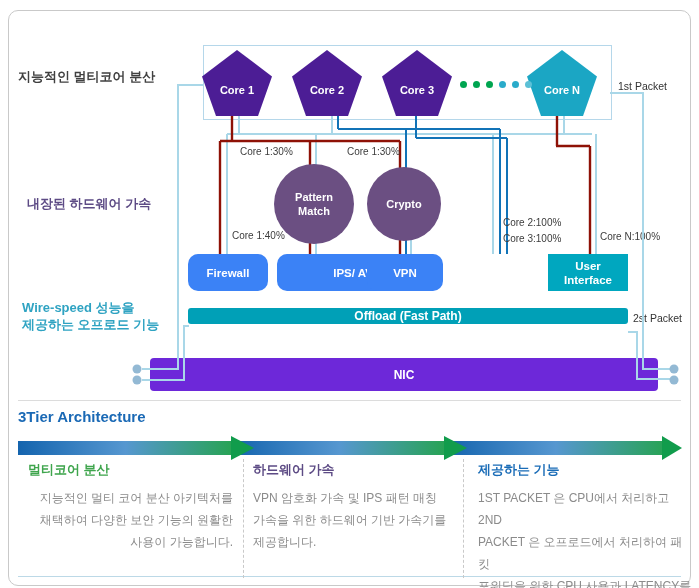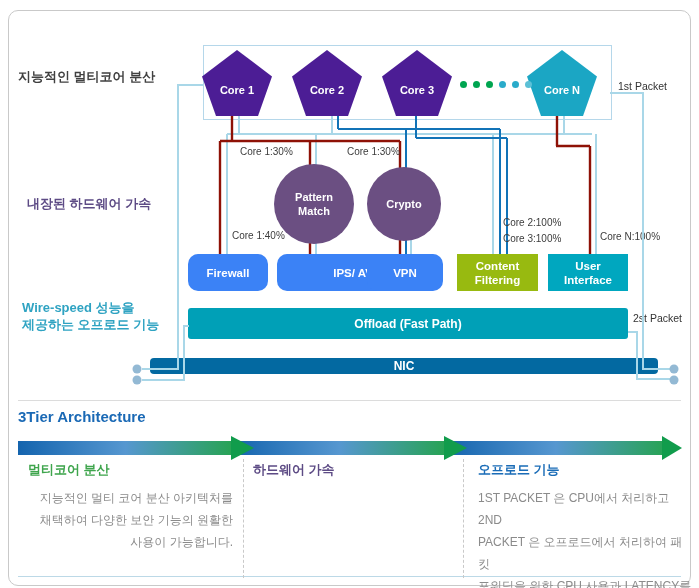--- a/index.html
+++ b/index.html
@@ -26,22 +26,22 @@
   .circle{border-radius:50%;background:#6b4f82;z-index:3;display:flex;align-items:center;justify-content:center;
           color:#fff;font-weight:bold;font-size:11px;text-align:center;white-space:pre-line;line-height:14px;}
   #pm-circle{left:274px;top:164px;width:80px;height:80px;}
   #crypto-circle{left:367px;top:167px;width:74px;height:74px;}
   .module{top:254px;height:37px;z-index:3;display:flex;align-items:center;justify-content:center;
           color:#fff;font-weight:bold;font-size:11.5px;text-align:center;white-space:pre-line;line-height:14px;}
   .mod-blue{background:#3b82f6;border-radius:10px;}
   .mod-lime{background:#98ba10;}
   .mod-teal{background:#00a7bf;}
   .bar{z-index:3;display:flex;align-items:center;justify-content:center;color:#fff;font-weight:bold;font-size:12px;}
-  #offload-bar{left:188px;top:308px;width:440px;height:31px;background:#00a0b7;border-radius:3px;}
-  #nic-bar{left:150px;top:358px;width:508px;height:16px;background:#0369a1;border-radius:4px;}
+  #offload-bar{left:188px;top:308px;width:440px;height:16px;background:#00a0b7;border-radius:3px;}
+  #nic-bar{left:150px;top:358px;width:508px;height:33px;background:#6d28d9;border-radius:4px;}
   #sep-top{left:18px;top:400px;width:663px;height:1px;background:#dcdcdc;z-index:1;}
   #sep-bottom{left:18px;top:576px;width:663px;height:1px;background:#bcd9e7;z-index:1;}
   #tier-title{left:18px;top:408px;font-size:15px;font-weight:bold;color:#1a69b5;z-index:4;}
   #arrow-svg{left:18px;top:436px;z-index:3;}
   .col-heading{top:461px;font-size:13px;font-weight:bold;z-index:4;}
   .col-body{top:487px;font-size:12px;color:#8b8b8b;line-height:22px;white-space:pre-line;z-index:4;}
   .vdash{top:459px;height:119px;width:0;border-left:1px dashed #c9c9c9;z-index:1;}
 </style>
 </head>
 <body>
@@ -111,22 +111,20 @@
   <div class="abs note" style="left:240px;top:146px;">Core 1:30%</div>
   <div class="abs note" style="left:347px;top:146px;">Core 1:30%</div>
   <div class="abs note" style="left:232px;top:230px;">Core 1:40%</div>
   <div class="abs note" style="left:503px;top:217px;">Core 2:100%</div>
   <div class="abs note" style="left:503px;top:233px;">Core 3:100%</div>
   <div class="abs note" style="left:600px;top:231px;">Core N:100%</div>
 
   <div class="abs module mod-blue" style="left:188px;width:80px;">Firewall</div>
   <div class="abs module mod-blue" style="left:277px;width:80px;padding-left:36px;">IPS/ AV</div>
   <div class="abs module mod-blue" style="left:367px;width:76px;">VPN</div>
-  <div class="abs module mod-lime" style="left:457px;width:81px;">Content
-Filtering</div>
   <div class="abs module mod-teal" style="left:548px;width:80px;">User
 Interface</div>
 
   <div id="offload-bar" class="abs bar">Offload (Fast Path)</div>
   <div id="nic-bar" class="abs bar">NIC</div>
 
   <svg class="abs ports" width="699" height="400">
     <g stroke="#a9d7e8" stroke-width="2" fill="none">
       <path d="M203,85 H178 V369 H142"></path>
       <path d="M189,326 H184 V380 H142"></path>
@@ -160,22 +158,25 @@
     <polygon points="213,0 236,12 213,24" fill="#119c4c"></polygon>
     <polygon points="426,0 449,12 426,24" fill="#119c4c"></polygon>
     <polygon points="644,0 664,12 644,24" fill="#119c4c"></polygon>
   </svg>
 
   <div class="abs vdash" style="left:243px;"></div>
   <div class="abs vdash" style="left:463px;"></div>
 
   <div class="abs col-heading lbl-green" style="left:28px;color:#3fa54d;">멀티코어 분산</div>
   <div class="abs col-heading" style="left:253px;color:#5d4b85;">하드웨어 가속</div>
-  <div class="abs col-heading" style="left:478px;color:#1a6cb7;">오프로드 기능</div>
+  <div class="abs col-heading" style="left:478px;color:#1a6cb7;">제공하는 기능</div>
 
   <div class="abs col-body" style="left:18px;width:215px;text-align:right;">지능적인 멀티 코어 분산 아키텍처를
 채택하여 다양한 보안 기능의 원활한
 사용이 가능합니다.</div>
+  <div class="abs col-body" style="left:253px;width:205px;">VPN 암호화 가속 및 IPS 패턴 매칭
+가속을 위한 하드웨어 기반 가속기를
+제공합니다.</div>
   <div class="abs col-body" style="left:478px;width:215px;">1ST PACKET 은 CPU에서 처리하고 2ND
 PACKET 은 오프로드에서 처리하여 패킷
 포워딩을 위한 CPU 사용과 LATENCY를
 최소화하고 높은 처리 성능을</div>
 </div>
 
 </body></html>

